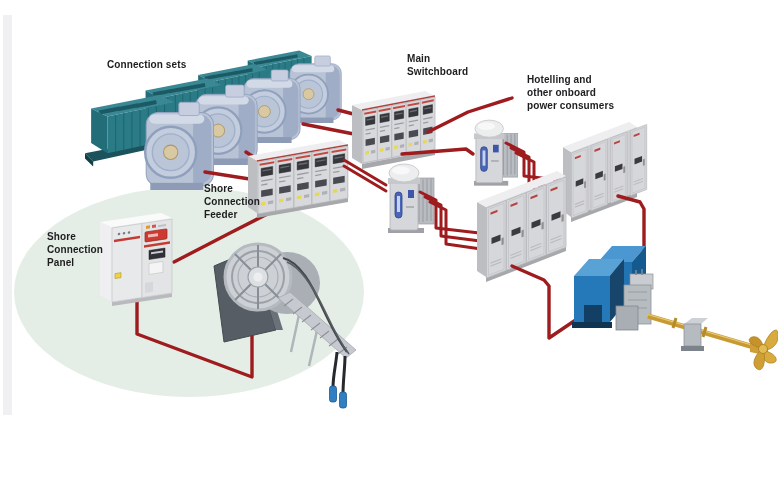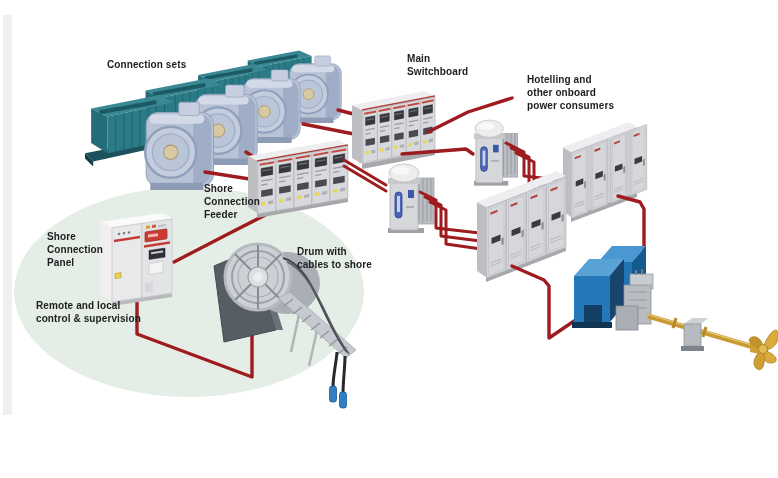--- a/index.html
+++ b/index.html
@@ -285,18 +285,14 @@
 other onboard
 power consumers</div>
 <div class="lbl" style="left:407px;top:52px;">Main
 Switchboard</div>
 <div class="lbl" style="left:204px;top:182px;">Shore
 Connection
 Feeder</div>
 <div class="lbl" style="left:47px;top:230px;">Shore
 Connection
 Panel</div>
-<div class="lbl" style="left:36px;top:299px;">Remote and local
-control &amp; supervision</div>
-<div class="lbl" style="left:297px;top:245px;">Drum with
-cables to shore</div>
 
 </div>
 
 </body></html>

